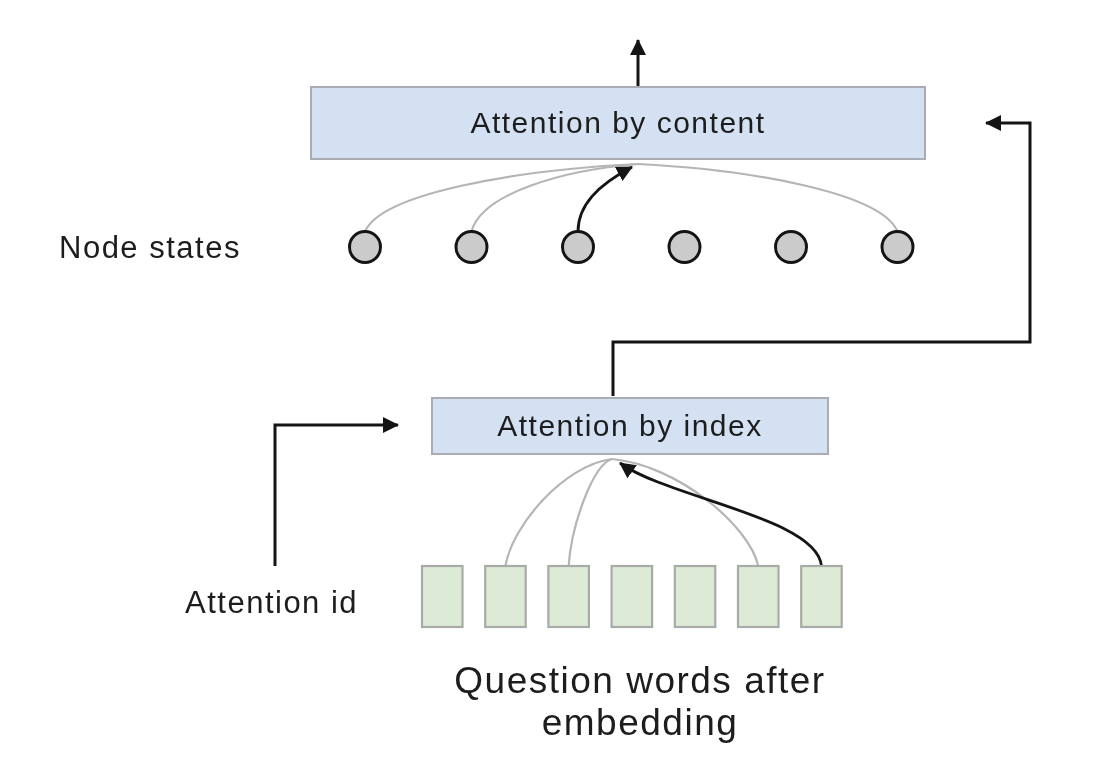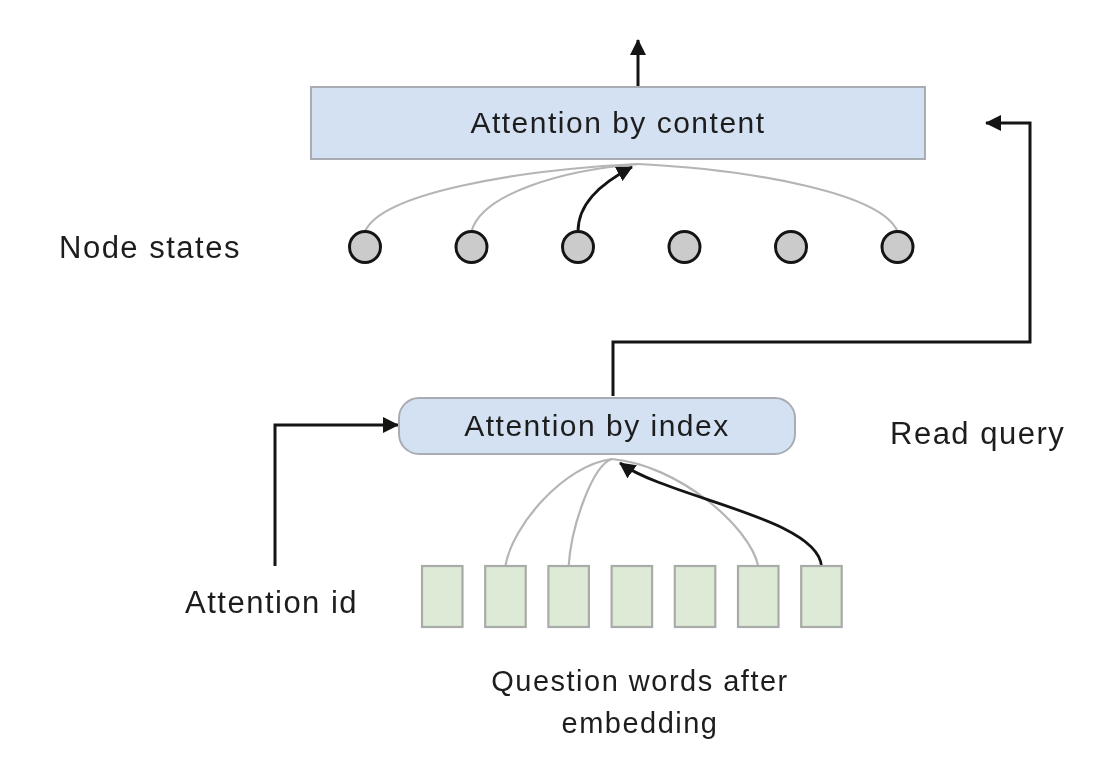--- a/index.html
+++ b/index.html
@@ -29,36 +29,36 @@
     align-items: center;
     justify-content: center;
   }
   .attn-box .box-label {
     font-size: 30px;
     letter-spacing: 1.5px;
     color: #1d1d1d;
     white-space: nowrap;
   }
   .content-box { left: 310px; top: 86px; width: 616px; height: 74px; }
-  .index-box   { left: 398px; top: 397px; width: 398px; height: 58px; border-radius: 21px; }
+  .index-box   { left: 431px; top: 397px; width: 398px; height: 58px; }
   .side-label {
     position: absolute;
     font-size: 31px;
     letter-spacing: 1.5px;
     white-space: nowrap;
   }
   .node-states-label { left: 59px;  top: 230px; }
   .read-query-label  { left: 890px; top: 416px; }
   .iteration-label   { left: 185px; top: 585px; }
   .caption-label {
     position: absolute;
     left: 445px;
     top: 660px;
     width: 390px;
-    font-size: 29px;
+    font-size: 37px;
     letter-spacing: 1.5px;
     line-height: 42px;
     text-align: center;
   }
 </style>
 </head>
 <body>
 
 <div class="stage">
 
@@ -109,18 +109,17 @@
   <div class="attn-box content-box">
     <span class="box-label">Attention by content</span>
   </div>
 
   <div class="attn-box index-box">
     <span class="box-label">Attention by index</span>
   </div>
 
   <div class="side-label node-states-label">Node states</div>
 
-  <div class="side-label read-query-label">Read query</div>
 
   <div class="side-label iteration-label">Attention id</div>
 
   <div class="caption-label">Question words after embedding</div>
 </div>
 
 </body></html>

